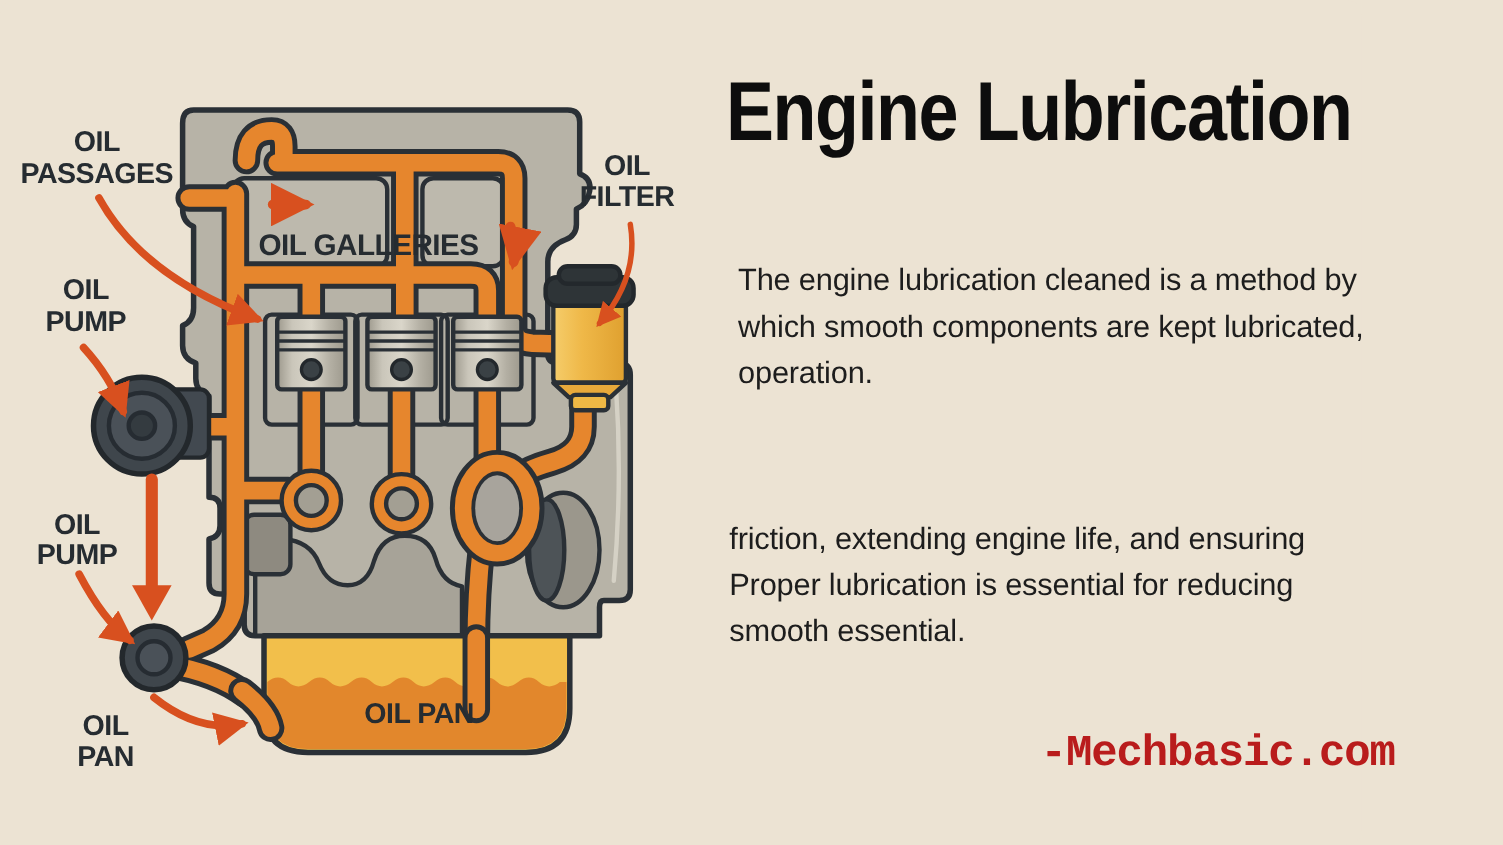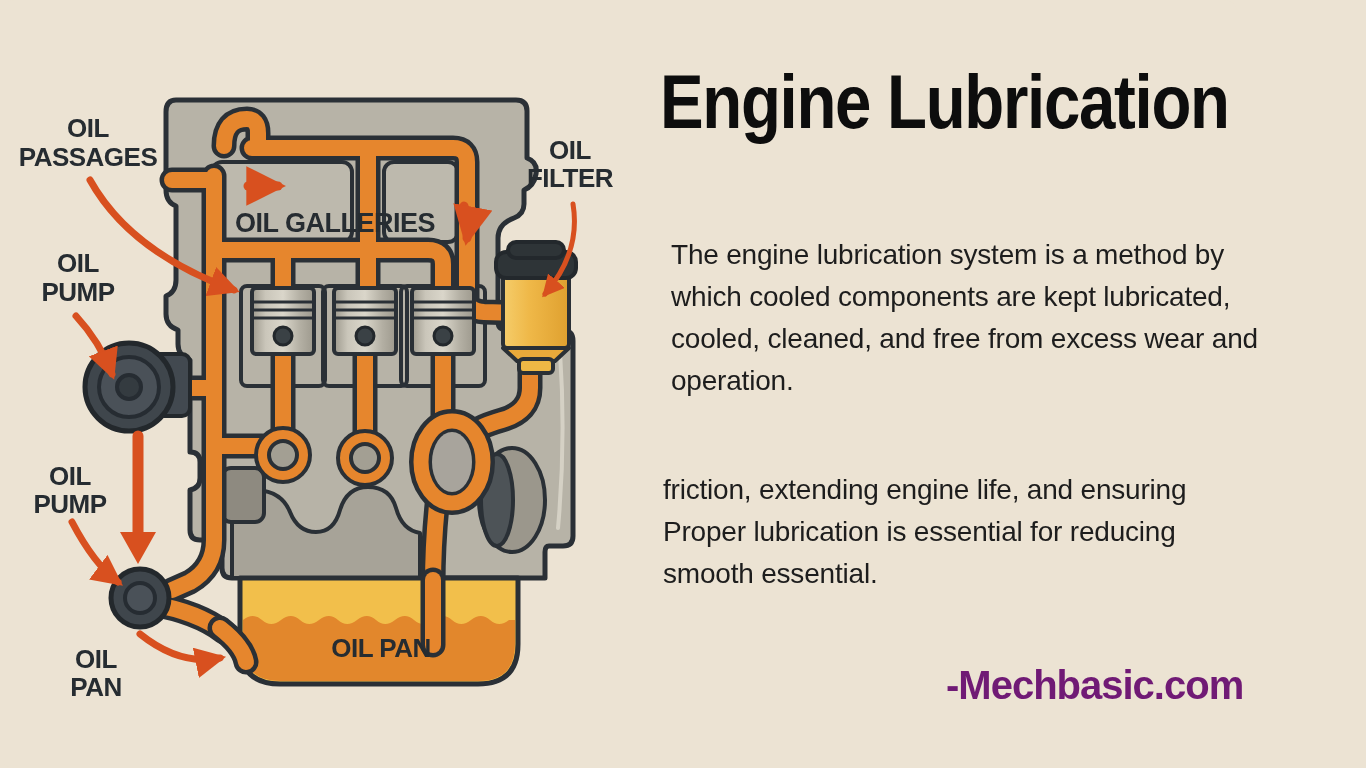--- a/index.html
+++ b/index.html
@@ -12,22 +12,22 @@
   html,body{width:1366px;height:768px;overflow:hidden;}
   body{font-family:"Liberation Sans",sans-serif;background:var(--background);}
   .canvas{position:relative;width:1238px;height:768px;background:var(--background);border-radius:14px;}
   .diagram-svg{position:absolute;left:0;top:0;}
   .lbl{font-family:"Liberation Sans",sans-serif;font-weight:bold;fill:var(--label_dark);text-anchor:middle;letter-spacing:-0.5px;}
   .page-title{position:absolute;left:660px;top:64px;font-size:76px;font-weight:bold;color:#0d0d0d;
     letter-spacing:-1.5px;transform:scaleX(0.86);transform-origin:left top;white-space:nowrap;line-height:1;}
   .para{position:absolute;font-size:28px;line-height:42px;color:var(--text_dark);letter-spacing:-0.2px;white-space:nowrap;}
   .para-1{left:671px;top:234px;}
   .para-2{left:663px;top:469px;}
-  .attribution{position:absolute;left:946px;top:663px;font-family:Liberation Sans, sans-serif;
-    font-weight:bold;font-size:40px;color:#701a75;letter-spacing:-1px;white-space:nowrap;}
+  .attribution{position:absolute;left:946px;top:663px;font-family:Liberation Mono, monospace;
+    font-weight:bold;font-size:40px;color:#b91c1c;letter-spacing:-1px;white-space:nowrap;}
 </style>
 </head>
 <body>
 
 <div class="canvas">
 
   <svg class="diagram-svg" width="640" height="768" viewBox="0 0 640 768">
     <defs>
       <marker id="ah" viewBox="0 0 10 10" refX="8" refY="5" markerWidth="4.4" markerHeight="4.4" orient="auto">
         <path d="M0,0 L10,5 L0,10 Z" fill="#d8501f"></path>
@@ -182,23 +182,22 @@
       <text class="lbl" x="335" y="232" font-size="27" letter-spacing="-1">OIL GALLERIES</text>
       <text class="lbl" x="570" y="159" font-size="26">OIL</text>
       <text class="lbl" x="570" y="187" font-size="26">FILTER</text>
       <text class="lbl" x="381" y="657" font-size="26">OIL PAN</text>
     </g>
   </svg>
 
   <h1 class="page-title">Engine Lubrication</h1>
 
   <div class="para para-1">
-    <div>The engine lubrication system is a method by</div>
-    <div>which cooled components are kept lubricated,</div>
-    <div>cooled, cleaned, and free from excess wear and</div>
+    <div>The engine lubrication cleaned is a method by</div>
+    <div>which smooth components are kept lubricated,</div>
     <div>operation.</div>
   </div>
 
   <div class="para para-2">
     <div>friction, extending engine life, and ensuring</div>
     <div>Proper lubrication is essential for reducing</div>
     <div>smooth essential.</div>
   </div>
 
   <div class="attribution">-Mechbasic.com</div>

